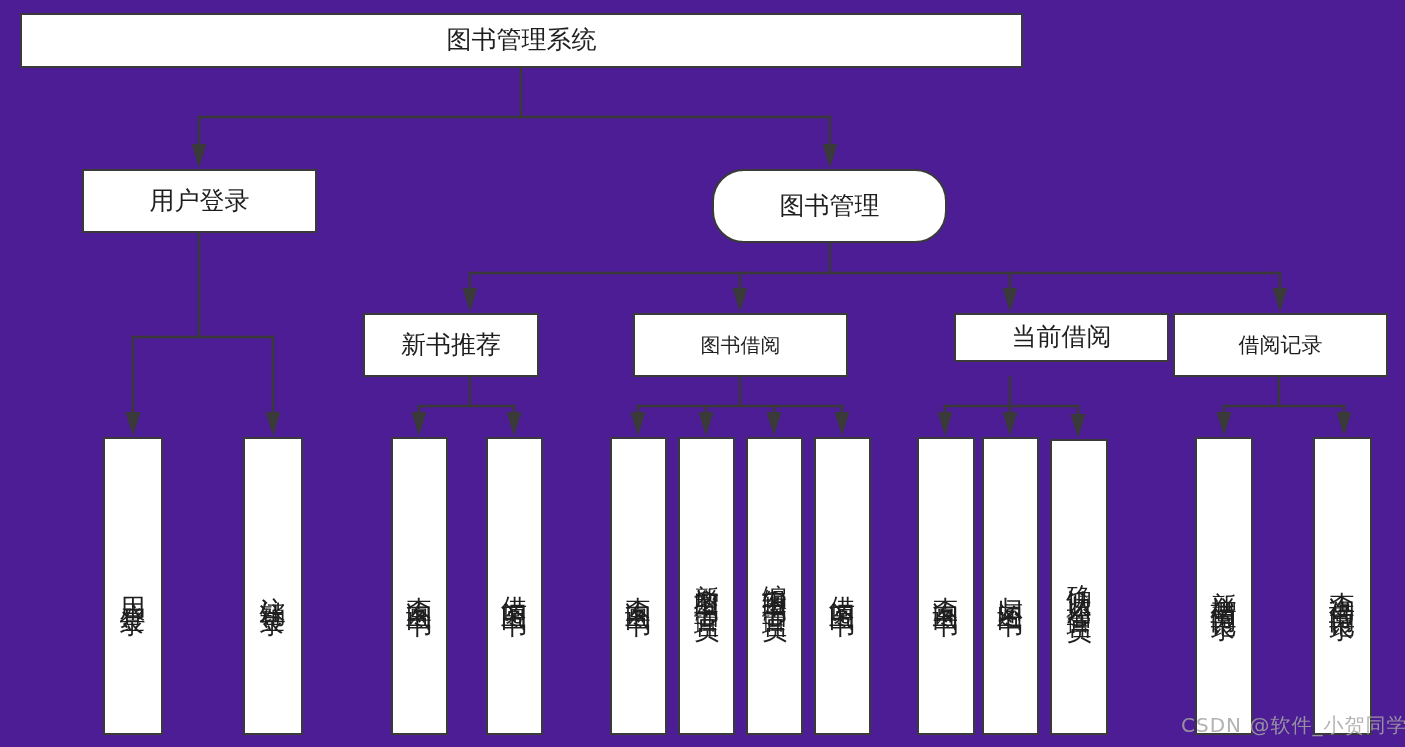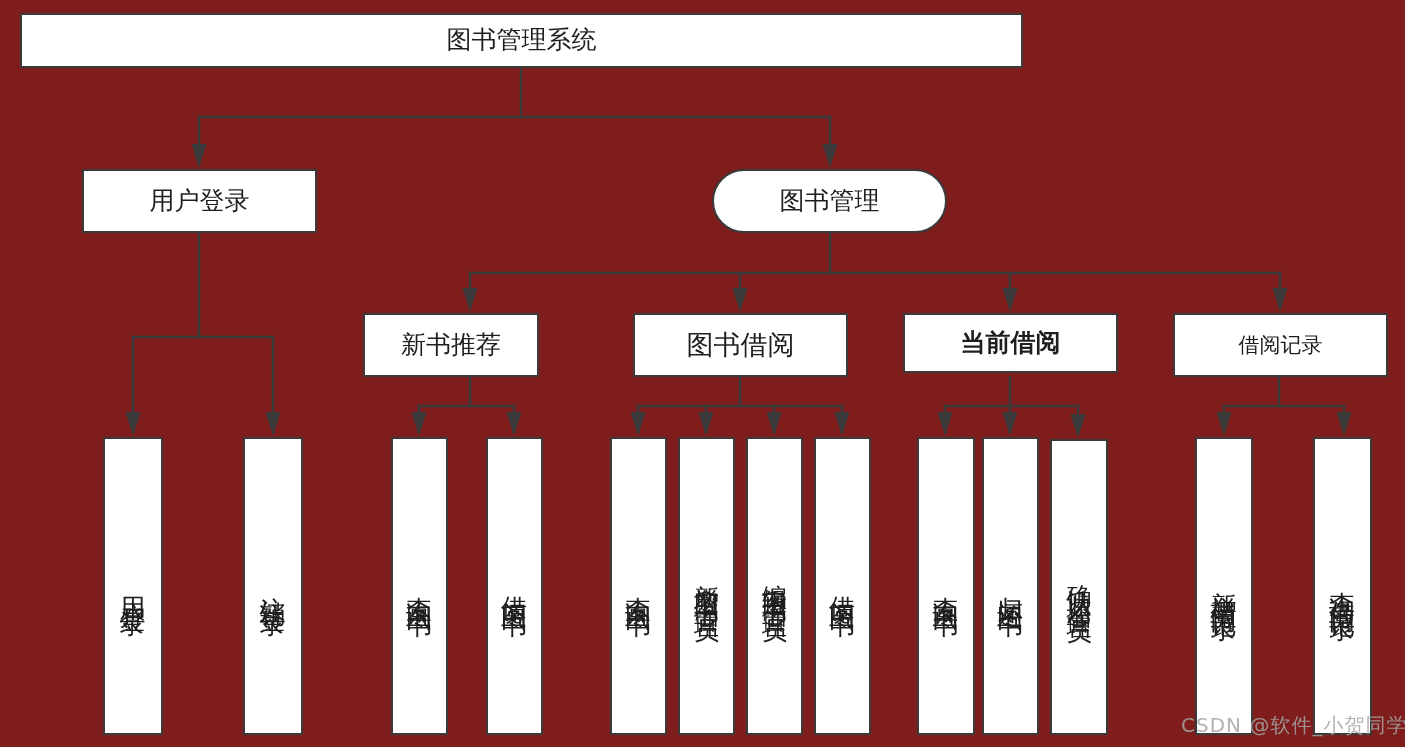--- a/index.html
+++ b/index.html
@@ -4,21 +4,21 @@
 <style>
   html, body {
     margin: 0;
     padding: 0;
     background: #ffffff;
   }
   #stage {
     position: relative;
     width: 1405px;
     height: 747px;
-    background: #7f1d1d;
+    background: #4c1d95;
     font-family: "DejaVu Sans", "Liberation Sans", sans-serif;
     overflow: hidden;
   }
   #connector-svg {
     position: absolute;
     left: 0;
     top: 0;
     width: 1405px;
     height: 747px;
   }
@@ -111,30 +111,30 @@
       <line x1="1344" y1="406" x2="1344" y2="418" stroke="#3a3a3a" stroke-width="2.5" stroke-linecap="square"></line>
       <polygon points="1336.5,412 1351.5,412 1344,436" fill="#3a3a3a"></polygon>
     </svg>
   <div id="nodes">
       <div class="node h" style="left: 20px; top: 13px; width: 1003px; height: 55px; border-color: rgb(58, 58, 58);">
         <span class="label" style="font-size: 25px; color: rgb(30, 30, 30);">图书管理系统</span>
       </div>
       <div class="node h" style="left: 82px; top: 169px; width: 235px; height: 64px; border-color: rgb(58, 58, 58);">
         <span class="label" style="font-size: 25px; color: rgb(30, 30, 30);">用户登录</span>
       </div>
-      <div class="node h" style="left: 712px; top: 169px; width: 235px; height: 64px; border-color: rgb(58, 58, 58); border-radius: 32px;">
+      <div class="node h" style="left: 712px; top: 169px; width: 235px; height: 74px; border-color: rgb(58, 58, 58); border-radius: 32px;">
         <span class="label" style="font-size: 25px; color: rgb(30, 30, 30);">图书管理</span>
       </div>
       <div class="node h" style="left: 363px; top: 313px; width: 176px; height: 64px; border-color: rgb(58, 58, 58);">
         <span class="label" style="font-size: 25px; color: rgb(30, 30, 30);">新书推荐</span>
       </div>
       <div class="node h" style="left: 633px; top: 313px; width: 215px; height: 64px; border-color: rgb(58, 58, 58);">
-        <span class="label" style="font-size: 27px; color: rgb(30, 30, 30);">图书借阅</span>
+        <span class="label" style="font-size: 20px; color: rgb(30, 30, 30);">图书借阅</span>
       </div>
-      <div class="node h" style="left: 903px; top: 313px; width: 215px; height: 60px; border-color: rgb(58, 58, 58); font-weight: bold;">
+      <div class="node h" style="left: 954px; top: 313px; width: 215px; height: 49px; border-color: rgb(58, 58, 58);">
         <span class="label" style="font-size: 25px; color: rgb(30, 30, 30);">当前借阅</span>
       </div>
       <div class="node h" style="left: 1173px; top: 313px; width: 215px; height: 64px; border-color: rgb(58, 58, 58);">
         <span class="label" style="font-size: 21px; color: rgb(30, 30, 30);">借阅记录</span>
       </div>
       <div class="node v" style="left: 103px; top: 437px; width: 60px; height: 298px; border-color: rgb(58, 58, 58);">
         <span class="label" style="font-size: 26px; color: rgb(30, 30, 30);">用户登录</span>
       </div>
       <div class="node v" style="left: 243px; top: 437px; width: 60px; height: 298px; border-color: rgb(58, 58, 58);">
         <span class="label" style="font-size: 26px; color: rgb(30, 30, 30);">注销登录</span>

